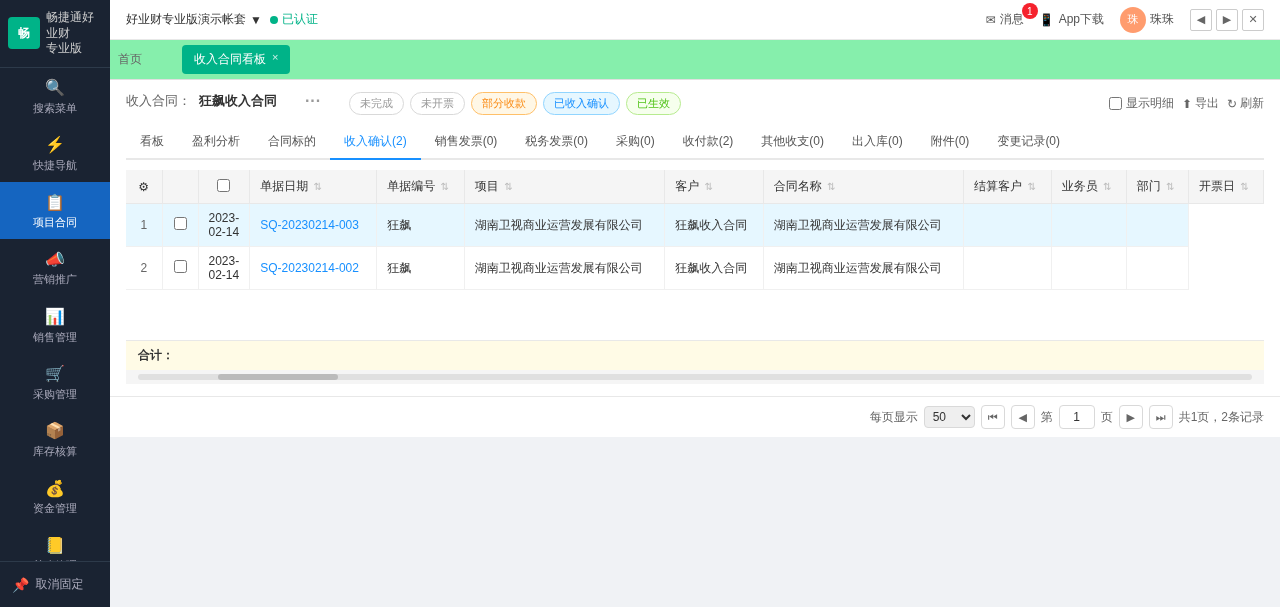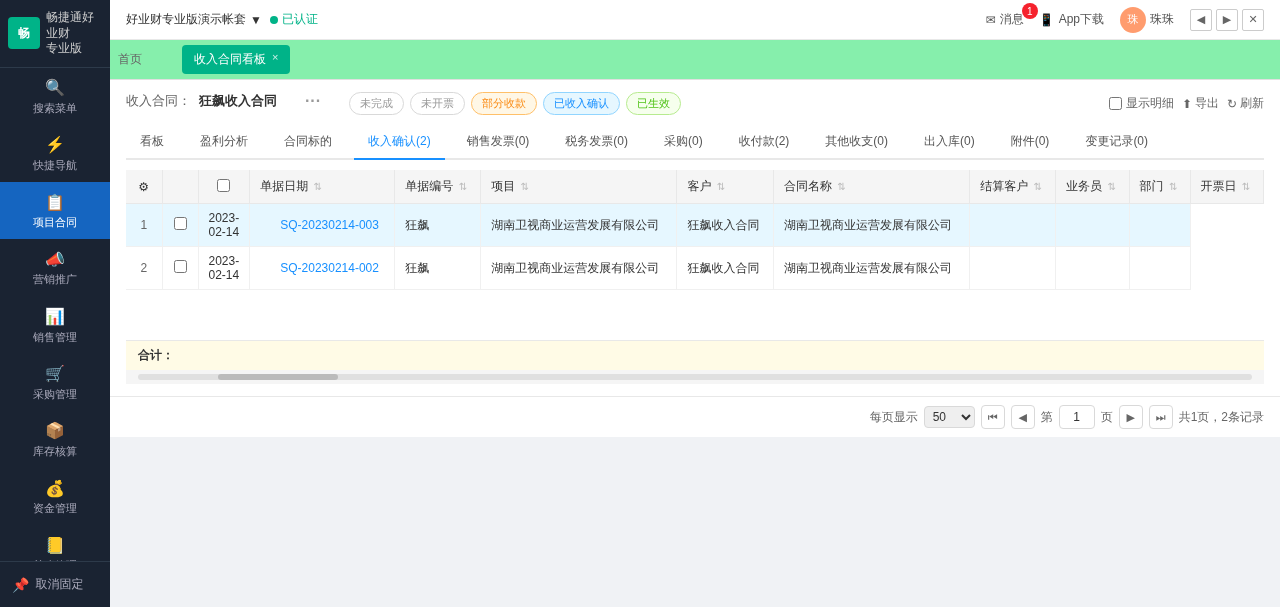--- a/index.html
+++ b/index.html
@@ -56,38 +56,38 @@
     .status-btn.partial { background: #fff7e6; border-color: #ffc069; color: #fa8c16; }
     .status-btn.confirmed { background: #e6f7ff; border-color: #91d5ff; color: #1890ff; }
     .status-btn.active { background: #f6ffed; border-color: #b7eb8f; color: #52c41a; }
     .more-btn { cursor: pointer; color: #999; font-size: 16px; font-weight: bold; }
     .right-actions { display: flex; align-items: center; gap: 8px; color: #666; font-size: 12px; }
     .right-action-item { display: flex; align-items: center; gap: 3px; cursor: pointer; }
     .checkbox-label { display: flex; align-items: center; gap: 4px; cursor: pointer; }
     input[type=checkbox] { cursor: pointer; }
 
     
-    .sub-tabs { display: flex; align-items: center; border-bottom: 2px solid #e8e8e8; margin-bottom: 10px; gap: 8px; }
+    .sub-tabs { display: flex; align-items: center; border-bottom: 2px solid #e8e8e8; margin-bottom: 10px; gap: 0; }
     .sub-tab { padding: 8px 14px; cursor: pointer; font-size: 12px; color: #555; border-bottom: 2px solid transparent; margin-bottom: -2px; white-space: nowrap; }
     .sub-tab.active { color: #1890ff; border-bottom-color: #1890ff; font-weight: 500; }
 
     
     .table-container { flex: 1; overflow: auto; }
     .table-container::-webkit-scrollbar { height: 6px; width: 6px; }
     .table-container::-webkit-scrollbar-thumb { background: #ccc; border-radius: 3px; }
     table { width: 100%; border-collapse: collapse; min-width: 900px; }
     thead tr { background: #f5f5f5; }
     th { padding: 8px 10px; text-align: left; font-weight: normal; color: #333; border-bottom: 1px solid #e8e8e8; border-right: 1px solid #e8e8e8; white-space: nowrap; font-size: 12px; }
     th.settings-col { width: 36px; text-align: center; }
     th.num-col { width: 36px; text-align: center; }
     th.check-col { width: 30px; text-align: center; }
     td { padding: 7px 10px; border-bottom: 1px solid #f0f0f0; border-right: 1px solid #f0f0f0; color: #333; font-size: 12px; }
     td.num-col { text-align: center; color: #666; }
     td.check-col { text-align: center; }
-    .link-text { color: #1890ff; cursor: pointer; text-decoration: none; margin-left: 20px; }
+    .link-text { color: #1890ff; cursor: pointer; text-decoration: none; }
     tr.row-selected { background: #e6f7ff; }
 
     
     .table-footer { display: flex; align-items: center; background: #fffbe6; border-top: 1px solid #e8e8e8; padding: 6px 12px; color: #333; font-size: 12px; text-align: right; }
     .total-label { font-weight: bold; }
 
     .scrollbar-row { height: 14px; background: #f5f5f5; display: flex; align-items: center; padding: 0 12px; }
     .scrollbar-track { height: 6px; background: #e0e0e0; border-radius: 3px; flex: 1; position: relative; }
     .scrollbar-thumb { height: 6px; width: 120px; background: #bbb; border-radius: 3px; position: absolute; left: 80px; }
 

